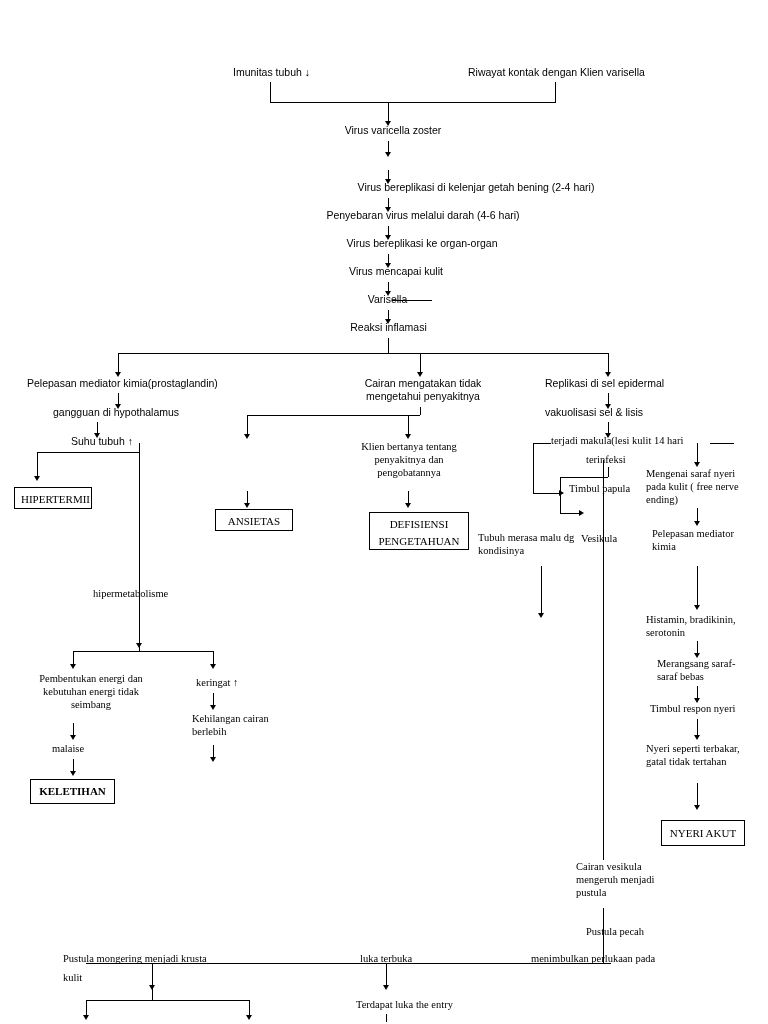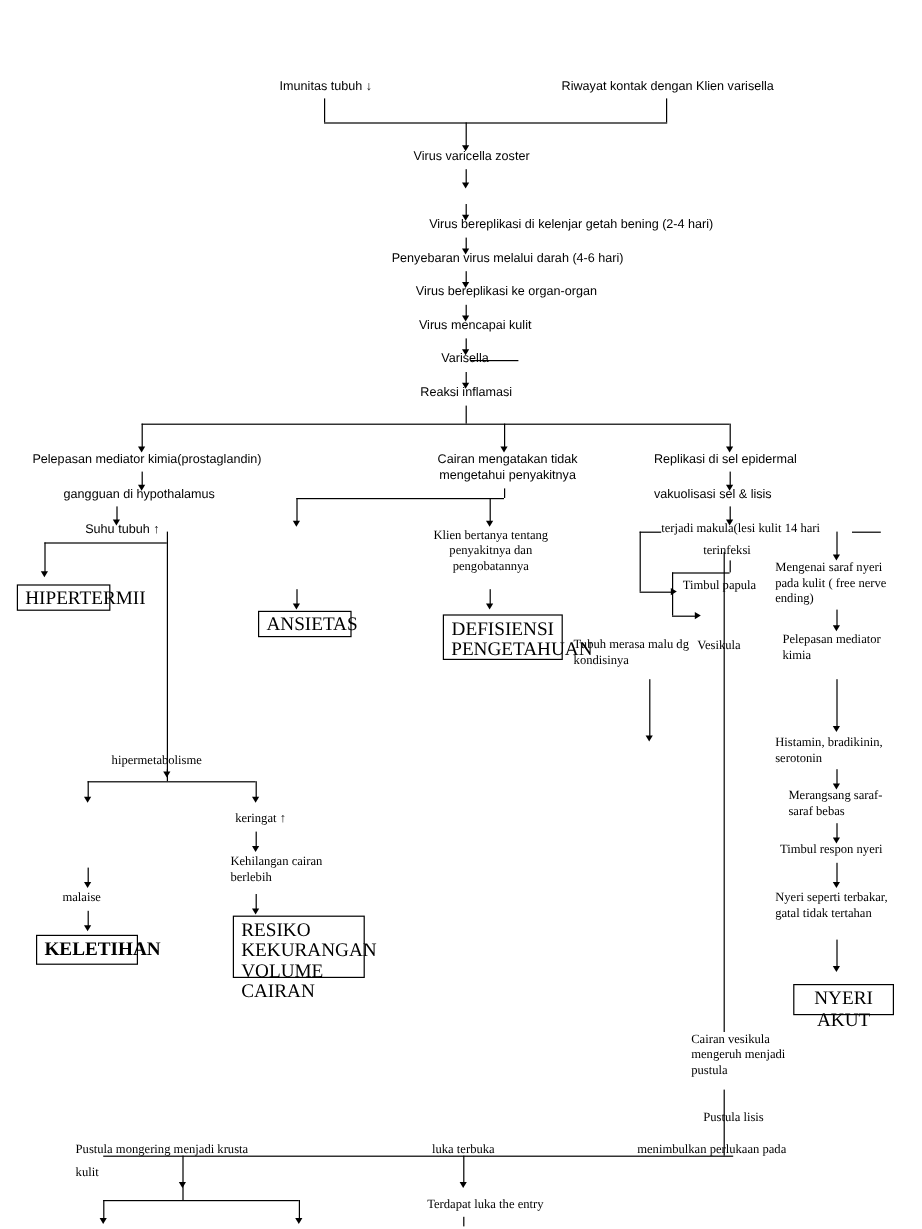--- a/index.html
+++ b/index.html
@@ -23,21 +23,21 @@
     color: #000;
     white-space: pre-line;
   }
   .node.sans {
     font-family: "Liberation Sans", sans-serif;
   }
   .node.center { text-align: center; }
   .boxed {
     position: absolute;
     border: 1px solid #000;
-    font-size: 16px;
+    font-size: 11px;
     line-height: 13px;
     text-align: center;
     padding: 3px 6px;
     box-sizing: border-box;
     white-space: pre-line;
   }
   .line {
     position: absolute;
     background: #000;
   }
@@ -119,46 +119,46 @@
   <div class="arrow" style="left:94px; top:433px;"></div>
   <div class="node sans" style="left:71px; top:435px;"><span>Suhu tubuh</span> <span>↑</span></div>
 
   <div class="line h" style="left:37px; top:452px; width:102px;"></div>
   <div class="line v" style="left:37px; top:452px; height:25px;"></div>
   <div class="arrow" style="left:34px; top:476px;"></div>
   <div class="boxed sans" style="left:14px; top:487px; width:78px; height:22px; line-height:16px;">HIPERTERMII</div>
 
   <div class="line v" style="left:139px; top:443px; height:201px;"></div>
   <div class="arrow" style="left:136px; top:643px;"></div>
-  <div class="node" style="left:93px; top:628px;">hipermetabolisme</div>
+  <div class="node" style="left:93px; top:587px;">hipermetabolisme</div>
 
   <div class="line v" style="left:139px; top:641px; height:10px;"></div>
   <div class="line h" style="left:73px; top:651px; width:140px;"></div>
   <div class="line v" style="left:73px; top:651px; height:14px;"></div>
   <div class="arrow" style="left:70px; top:664px;"></div>
   <div class="line v" style="left:213px; top:651px; height:14px;"></div>
   <div class="arrow" style="left:210px; top:664px;"></div>
 
+  <div class="node center" style="left:16px; top:672px; width:150px;">Pembentukan energi dan
+kebutuhan energi tidak
+seimbang</div>
   <div class="line v" style="left:73px; top:723px; height:13px;"></div>
   <div class="arrow" style="left:70px; top:735px;"></div>
   <div class="node" style="left:52px; top:742px;">malaise</div>
   <div class="line v" style="left:73px; top:759px; height:13px;"></div>
   <div class="arrow" style="left:70px; top:771px;"></div>
   <div class="boxed" style="left:30px; top:779px; width:85px; height:25px; line-height:17px;font-weight:bold;">KELETIHAN</div>
 
   <div class="node" style="left:196px; top:676px;"><span>keringat</span>   <span>↑</span></div>
   <div class="line v" style="left:213px; top:693px; height:13px;"></div>
   <div class="arrow" style="left:210px; top:705px;"></div>
   <div class="node" style="left:192px; top:712px;">Kehilangan cairan
 berlebih</div>
   <div class="line v" style="left:213px; top:745px; height:13px;"></div>
   <div class="arrow" style="left:210px; top:757px;"></div>
-  <div class="boxed" style="left:194px; top:763px; width:110px; height:52px; text-align:left; padding-left:6px; line-height:17px;">RESIKO
-KEKURANGAN
-VOLUME CAIRAN</div>
 
   <div class="node sans center" style="left:358px; top:377px; width:130px;">Cairan mengatakan tidak
 mengetahui penyakitnya</div>
   <div class="line v" style="left:420px; top:407px; height:8px;"></div>
   <div class="line h" style="left:247px; top:415px; width:173px;"></div>
   <div class="line v" style="left:247px; top:415px; height:20px;"></div>
   <div class="arrow" style="left:244px; top:434px;"></div>
   <div class="line v" style="left:408px; top:415px; height:20px;"></div>
   <div class="arrow" style="left:405px; top:434px;"></div>
 
@@ -230,21 +230,21 @@
 gatal tidak tertahan</div>
   <div class="line v" style="left:697px; top:783px; height:23px;"></div>
   <div class="arrow" style="left:694px; top:805px;"></div>
   <div class="boxed" style="left:661px; top:820px; width:84px; height:26px; line-height:18px;">NYERI AKUT</div>
 
   <div class="line v" style="left:603px; top:460px; height:400px;"></div>
   <div class="node" style="left:576px; top:860px;">Cairan vesikula
 mengeruh menjadi
 pustula</div>
   <div class="line v" style="left:603px; top:908px; height:55px;"></div>
-  <div class="node" style="left:586px; top:925px;">Pustula lisis</div>
+  <div class="node" style="left:586px; top:925px;">Pustula pecah</div>
 
   <div class="line h" style="left:86px; top:963px; width:525px;"></div>
   <div class="node" style="left:63px; top:952px;">Pustula mongering menjadi krusta</div>
   <div class="node" style="left:63px; top:971px;">kulit</div>
   <div class="node" style="left:360px; top:952px;">luka terbuka</div>
   <div class="node" style="left:531px; top:952px;">menimbulkan perlukaan pada</div>
 
   <div class="line v" style="left:152px; top:963px; height:23px;"></div>
   <div class="arrow" style="left:149px; top:985px;"></div>
   <div class="line v" style="left:386px; top:963px; height:23px;"></div>

